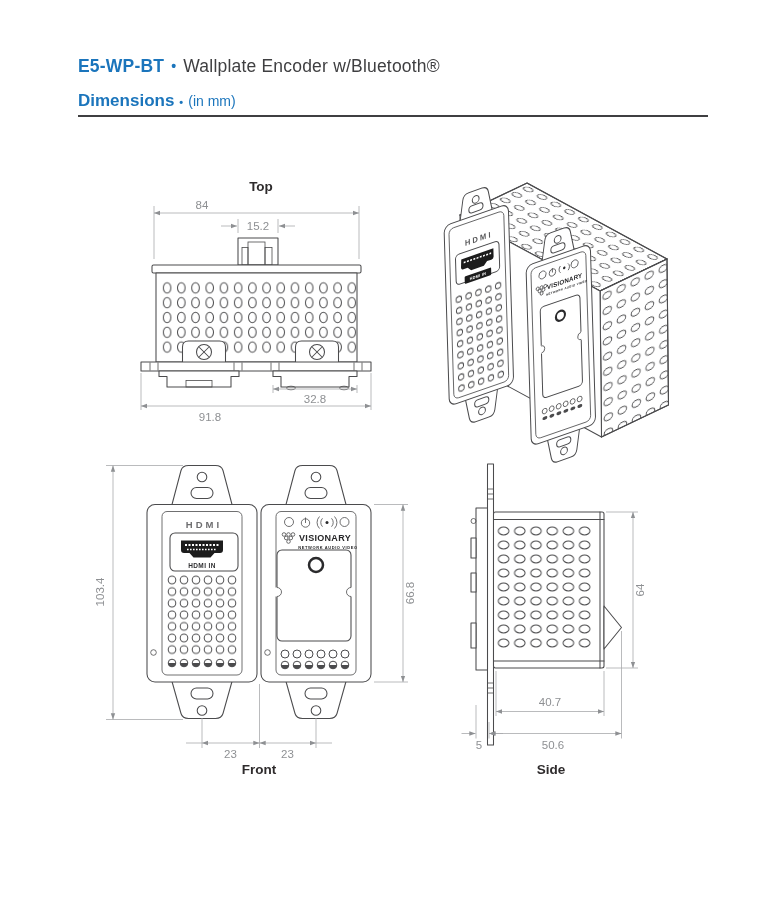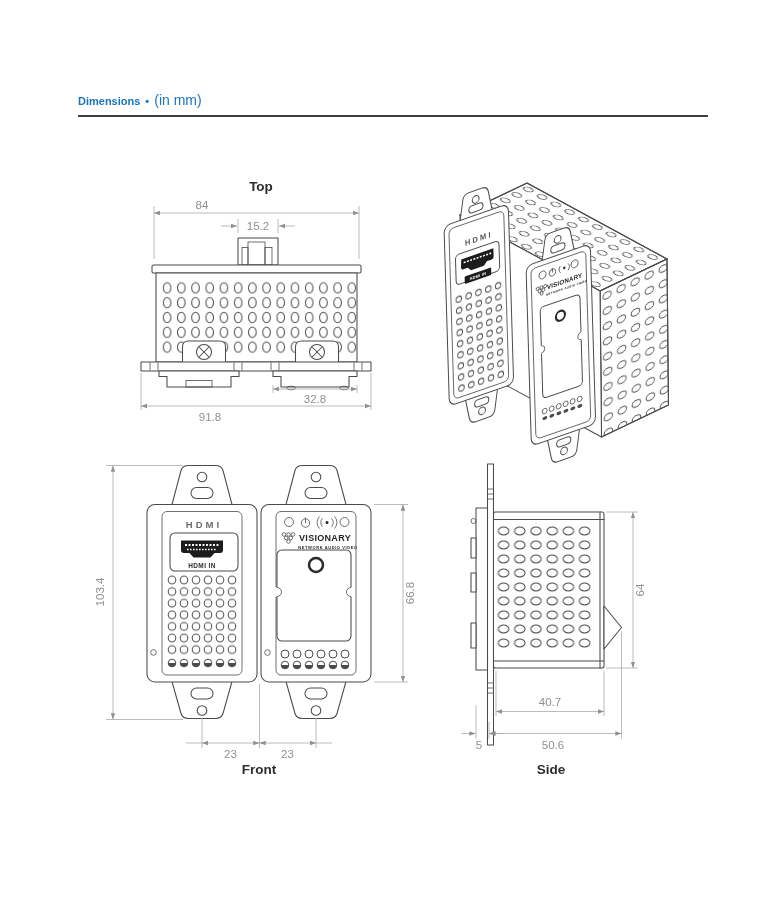--- a/index.html
+++ b/index.html
@@ -4,21 +4,21 @@
 <style>
   html,body{margin:0;padding:0;background:#fff;}
   .page{position:relative;width:768px;height:900px;background:#fff;overflow:hidden;
         font-family:"Liberation Sans",sans-serif;}
   .hdr-title{position:absolute;left:78px;top:56px;font-size:17.5px;color:#3f3f41;
              letter-spacing:.2px;white-space:nowrap;}
   .hdr-title .model{color:#1b75bc;font-weight:bold;}
   .hdr-title .sep{color:#1b75bc;font-weight:bold;margin:0 7px;font-size:14px;vertical-align:1px;}
   .hdr-title .product{color:#3f3f41;font-weight:500;}
   .hdr-sub{position:absolute;left:78px;top:91px;white-space:nowrap;}
-  .hdr-sub .section{color:#1b75bc;font-weight:bold;font-size:11px;}
+  .hdr-sub .section{color:#1b75bc;font-weight:bold;font-size:17px;}
   .hdr-sub .sep{color:#1b75bc;font-weight:bold;margin:0 5px;font-size:11px;}
   .hdr-sub .units{color:#1b75bc;font-size:14px;}
   .rule{position:absolute;left:78px;top:115px;width:630px;height:2px;background:#3f3f41;}
   svg{position:absolute;left:0;top:0;}
   .ln{fill:none;stroke:#4b4b4d;stroke-width:1.05;stroke-linejoin:round;stroke-linecap:round;}
   .lnf{fill:#ffffff;stroke:#4b4b4d;stroke-width:1.05;stroke-linejoin:round;}
   .lnt{fill:none;stroke:#4b4b4d;stroke-width:.8;}
   .dml{stroke:#a8aaac;stroke-width:.8;fill:none;}
   .dimt{font-family:"Liberation Sans",sans-serif;font-size:11.5px;fill:#8e9093;}
   .vtitle{font-family:"Liberation Sans",sans-serif;font-weight:bold;font-size:13.5px;fill:#2f2c2d;}
@@ -38,20 +38,23 @@
              fill:#272729;letter-spacing:.2px;}
   .iso-tag{font-family:"Liberation Sans",sans-serif;font-weight:bold;font-size:3px;
            fill:#272729;letter-spacing:.4px;}
   .mid{text-anchor:middle;}
 </style>
 </head>
 <body>
 
 <div class="page">
 
+  <div class="hdr-title">
+    <span class="model">E5-WP-BT</span><span class="sep">•</span><span class="product">Wallplate Encoder w/Bluetooth®</span>
+  </div>
   <div class="hdr-sub">
     <span class="section">Dimensions</span><span class="sep">•</span><span class="units">(in mm)</span>
   </div>
   <div class="rule"></div>
 
   <svg width="768" height="900" viewBox="0 0 768 900">
     <defs>
       <marker id="arr" viewBox="0 0 8 6" refX="7.6" refY="3" markerWidth="8.5" markerHeight="6.5" orient="auto-start-reverse">
           <path d="M0.3,0.4 L7.6,3 L0.3,5.6 Z" fill="#8e9093"></path>
         </marker>

